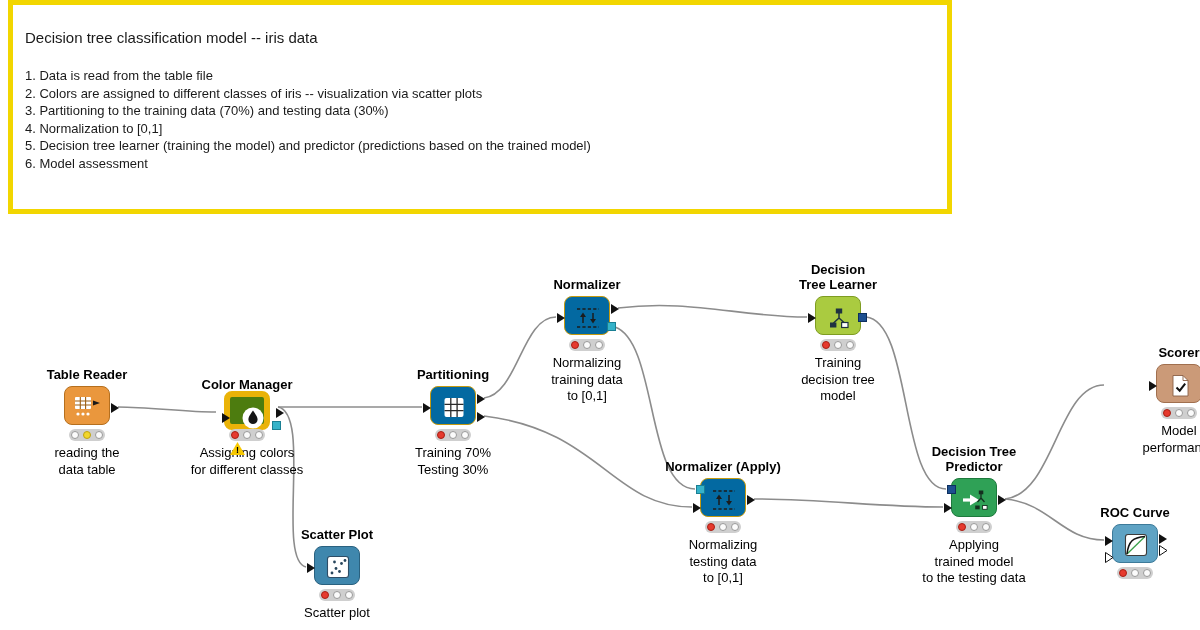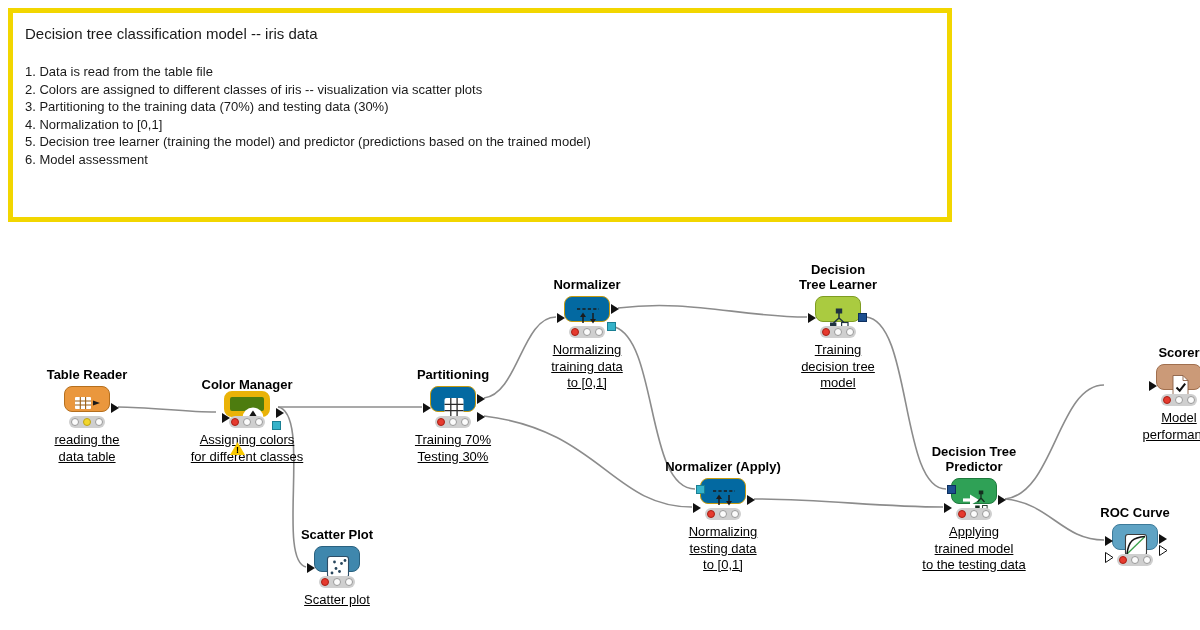--- a/index.html
+++ b/index.html
@@ -4,51 +4,51 @@
 <style>
   * { margin:0; padding:0; box-sizing:border-box; }
   html,body { width:1200px; height:630px; }
   body {
     position:relative; overflow:hidden; background:#ffffff;
     font-family:"Liberation Sans", sans-serif; color:#111;
   }
 
   
   .annotation {
-    position:absolute; left:8px; top:8px; width:944px; height:214px;
-    border:5px solid #f2d600; background:#fff; padding:12px 12px; z-index:2;
+    position:absolute; left:8px; top:0; width:944px; height:214px;
+    border:5px solid #f2d600; background:#fff; padding:24px 12px; z-index:2;
   }
   .annotation-title { font-size:15px; color:#1a1a1a; }
   .annotation-items { margin-top:21px; }
   .annotation-item { font-size:13px; line-height:17.5px; color:#1a1a1a; }
 
   
   .wires { position:absolute; left:0; top:0; z-index:1; }
 
   
-  .node { position:absolute; width:46px; height:26px; border-radius:8px; z-index:2; }
+  .node { position:absolute; width:46px; height:39px; border-radius:8px; z-index:2; }
   .node > .glyph { position:absolute; left:8px; top:7px; width:30px; height:28px; display:block; }
   .c-table-reader { background:#ea973d; border:1px solid #b56f1e; }
   .c-color-manager { background:#4d7c0f; border:6px solid #eab308; }
   .c-scatter { background:#3f87ad; border:1px solid #2a617f; }
   .c-yellow { background:#0369a1; border:1px solid #c49a10; }
   .c-learner { background:#aacb40; border:1px solid #7e9c22; }
   .c-predictor { background:#2fa156; border:1px solid #1e7a3d; }
   .c-scorer { background:#cb9a78; border:1px solid #a06f4e;margin-left:44px; }
   .c-roc { background:#5fa3c4; border:1px solid #3d7a99; }
 
   .node-label {
     position:absolute; bottom:calc(100% + 5px); left:50%; transform:translateX(-50%);
     font-weight:bold; font-size:13px; line-height:15px; white-space:pre-line;
     text-align:center; width:max-content; color:#000;
   }
   .node-desc {
     position:absolute; top:calc(100% + 21px); left:50%; transform:translateX(-50%);
     font-size:13px; line-height:16.5px; white-space:pre-line; text-align:center;
-    width:max-content; color:#000;text-decoration:underline;
+    width:max-content; color:#000;
   }
 
   
   .traffic {
     position:absolute; top:calc(100% + 5px); left:50%; transform:translateX(-50%);
     width:36px; height:12px; background:#cfcfcf; border-radius:6px;
     display:flex; align-items:center; justify-content:space-between; padding:0 2px;
   }
   .led { width:8px; height:8px; border-radius:50%; background:#fbfbfb; border:1px solid #9a9a9a; }
   .traffic.lit-red .led-r { background:#e63a2e; border-color:#a81f15; }

